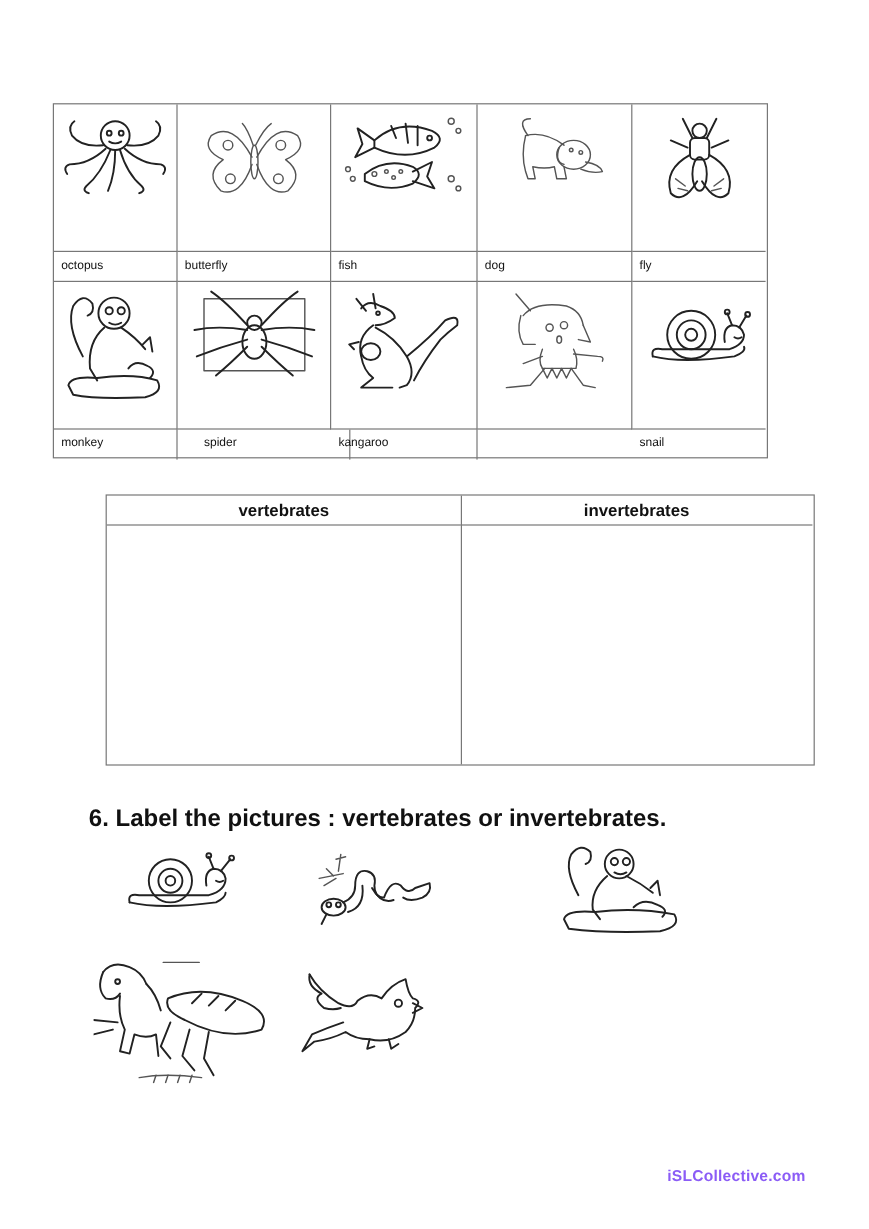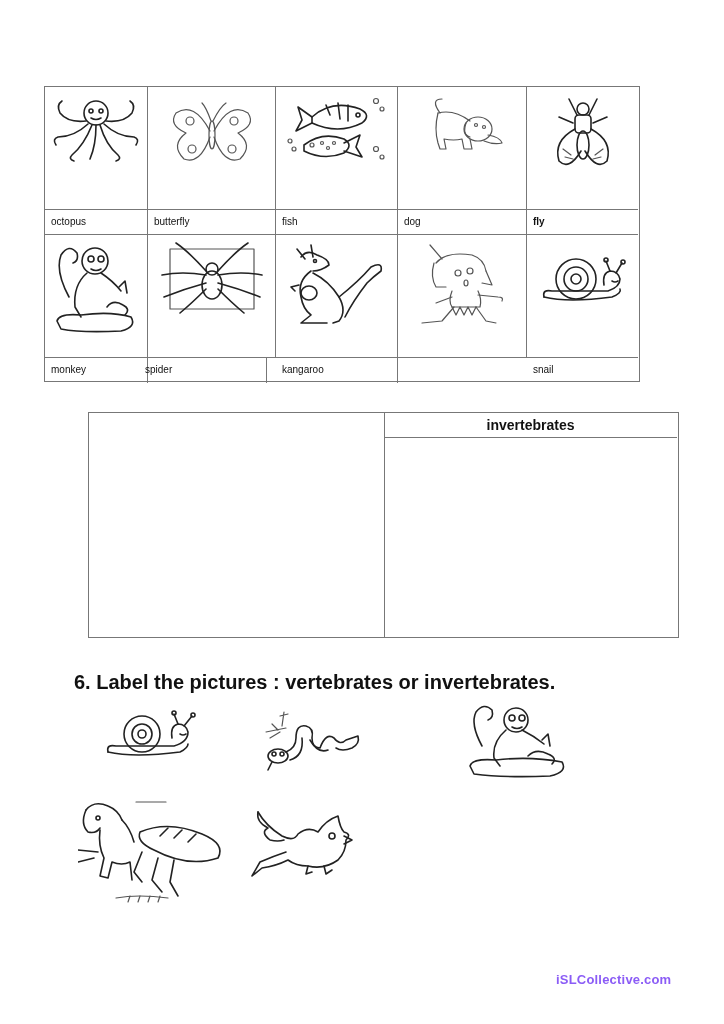--- a/index.html
+++ b/index.html
@@ -116,21 +116,21 @@
         <path class="lt" d="M20 56 L28 62 M22 64 L30 66 M60 56 L52 62 M58 64 L50 66"></path>
         <path class="ln" d="M30 30 L16 24 M50 30 L64 24"></path>
       </svg>
     </div>
   </div>
 
   <div class="gcell lab" style="left:0;top:123px;width:103px;height:25px;">octopus</div>
   <div class="gcell lab" style="left:103px;top:123px;width:128px;height:25px;">butterfly</div>
   <div class="gcell lab" style="left:231px;top:123px;width:122px;height:25px;">fish</div>
   <div class="gcell lab" style="left:353px;top:123px;width:129px;height:25px;">dog</div>
-  <div class="gcell lab last" style="left:482px;top:123px;width:111px;height:25px;font-weight:bold;">fly</div>
+  <div class="gcell lab last" style="left:482px;top:123px;width:111px;height:25px;">fly</div>
 
   <div class="gcell" style="left:0;top:148px;width:103px;height:123px;">
     <div class="pic">
       <svg width="90" height="96" viewBox="0 0 90 96">
         <path class="ln" d="M18 56 Q4 30 10 14 Q18 2 26 12 Q28 20 22 22"></path>
         <circle class="ln" cx="44" cy="20" r="13"></circle>
         <circle class="ln" cx="40" cy="18" r="3"></circle>
           <circle class="ln" cx="50" cy="18" r="3"></circle>
         <path class="ln" d="M40 28 Q45 31 50 28"></path>
         <path class="ln" d="M36 32 Q22 44 24 66 L30 76"></path>
@@ -194,26 +194,27 @@
         <path class="ln" d="M74 40 Q77 42 80 40"></path>
         <circle class="ln" cx="38" cy="38" r="20"></circle>
         <circle class="ln" cx="38" cy="38" r="12"></circle>
         <circle class="ln" cx="38" cy="38" r="5"></circle>
         <path class="ln" d="M6 56 Q30 62 74 56 Q84 52 82 48"></path>
       </svg>
     </div>
   </div>
 
   <div class="gcell lab bottom" style="left:0;top:271px;width:103px;height:25px;">monkey</div>
-  <div class="gcell lab bottom" style="left:94px;top:271px;width:128px;height:25px;">spider</div>
+  <div class="gcell lab bottom" style="left:119px;top:271px;width:128px;height:25px;">spider</div>
   <div class="gcell lab bottom" style="left:231px;top:271px;width:122px;height:25px;">kangaroo</div>
   <div class="gcell lab bottom last" style="left:482px;top:271px;width:111px;height:25px;">snail</div>
 </div>
 
 <div class="sort">
+  <div class="sort-head" style="left:0;width:295px;">vertebrates</div>
   <div class="sort-head" style="left:295px;width:293px;">invertebrates</div>
   <div class="sort-col-div"></div>
   <div class="abs" style="left:0;top:25px;width:295px;bottom:0;"></div>
   <div class="abs" style="left:296px;top:25px;right:0;bottom:0;"></div>
 </div>
 
 <div class="instr">6.  Label the pictures : vertebrates or invertebrates.</div>
 
 <svg class="abs" style="left:104px;top:708px;" width="96" height="52" viewBox="0 0 96 52">
   <path class="ln" d="M4 44 Q2 36 12 38 L70 38 Q84 34 84 24 Q82 16 74 16 Q66 18 68 30"></path>

